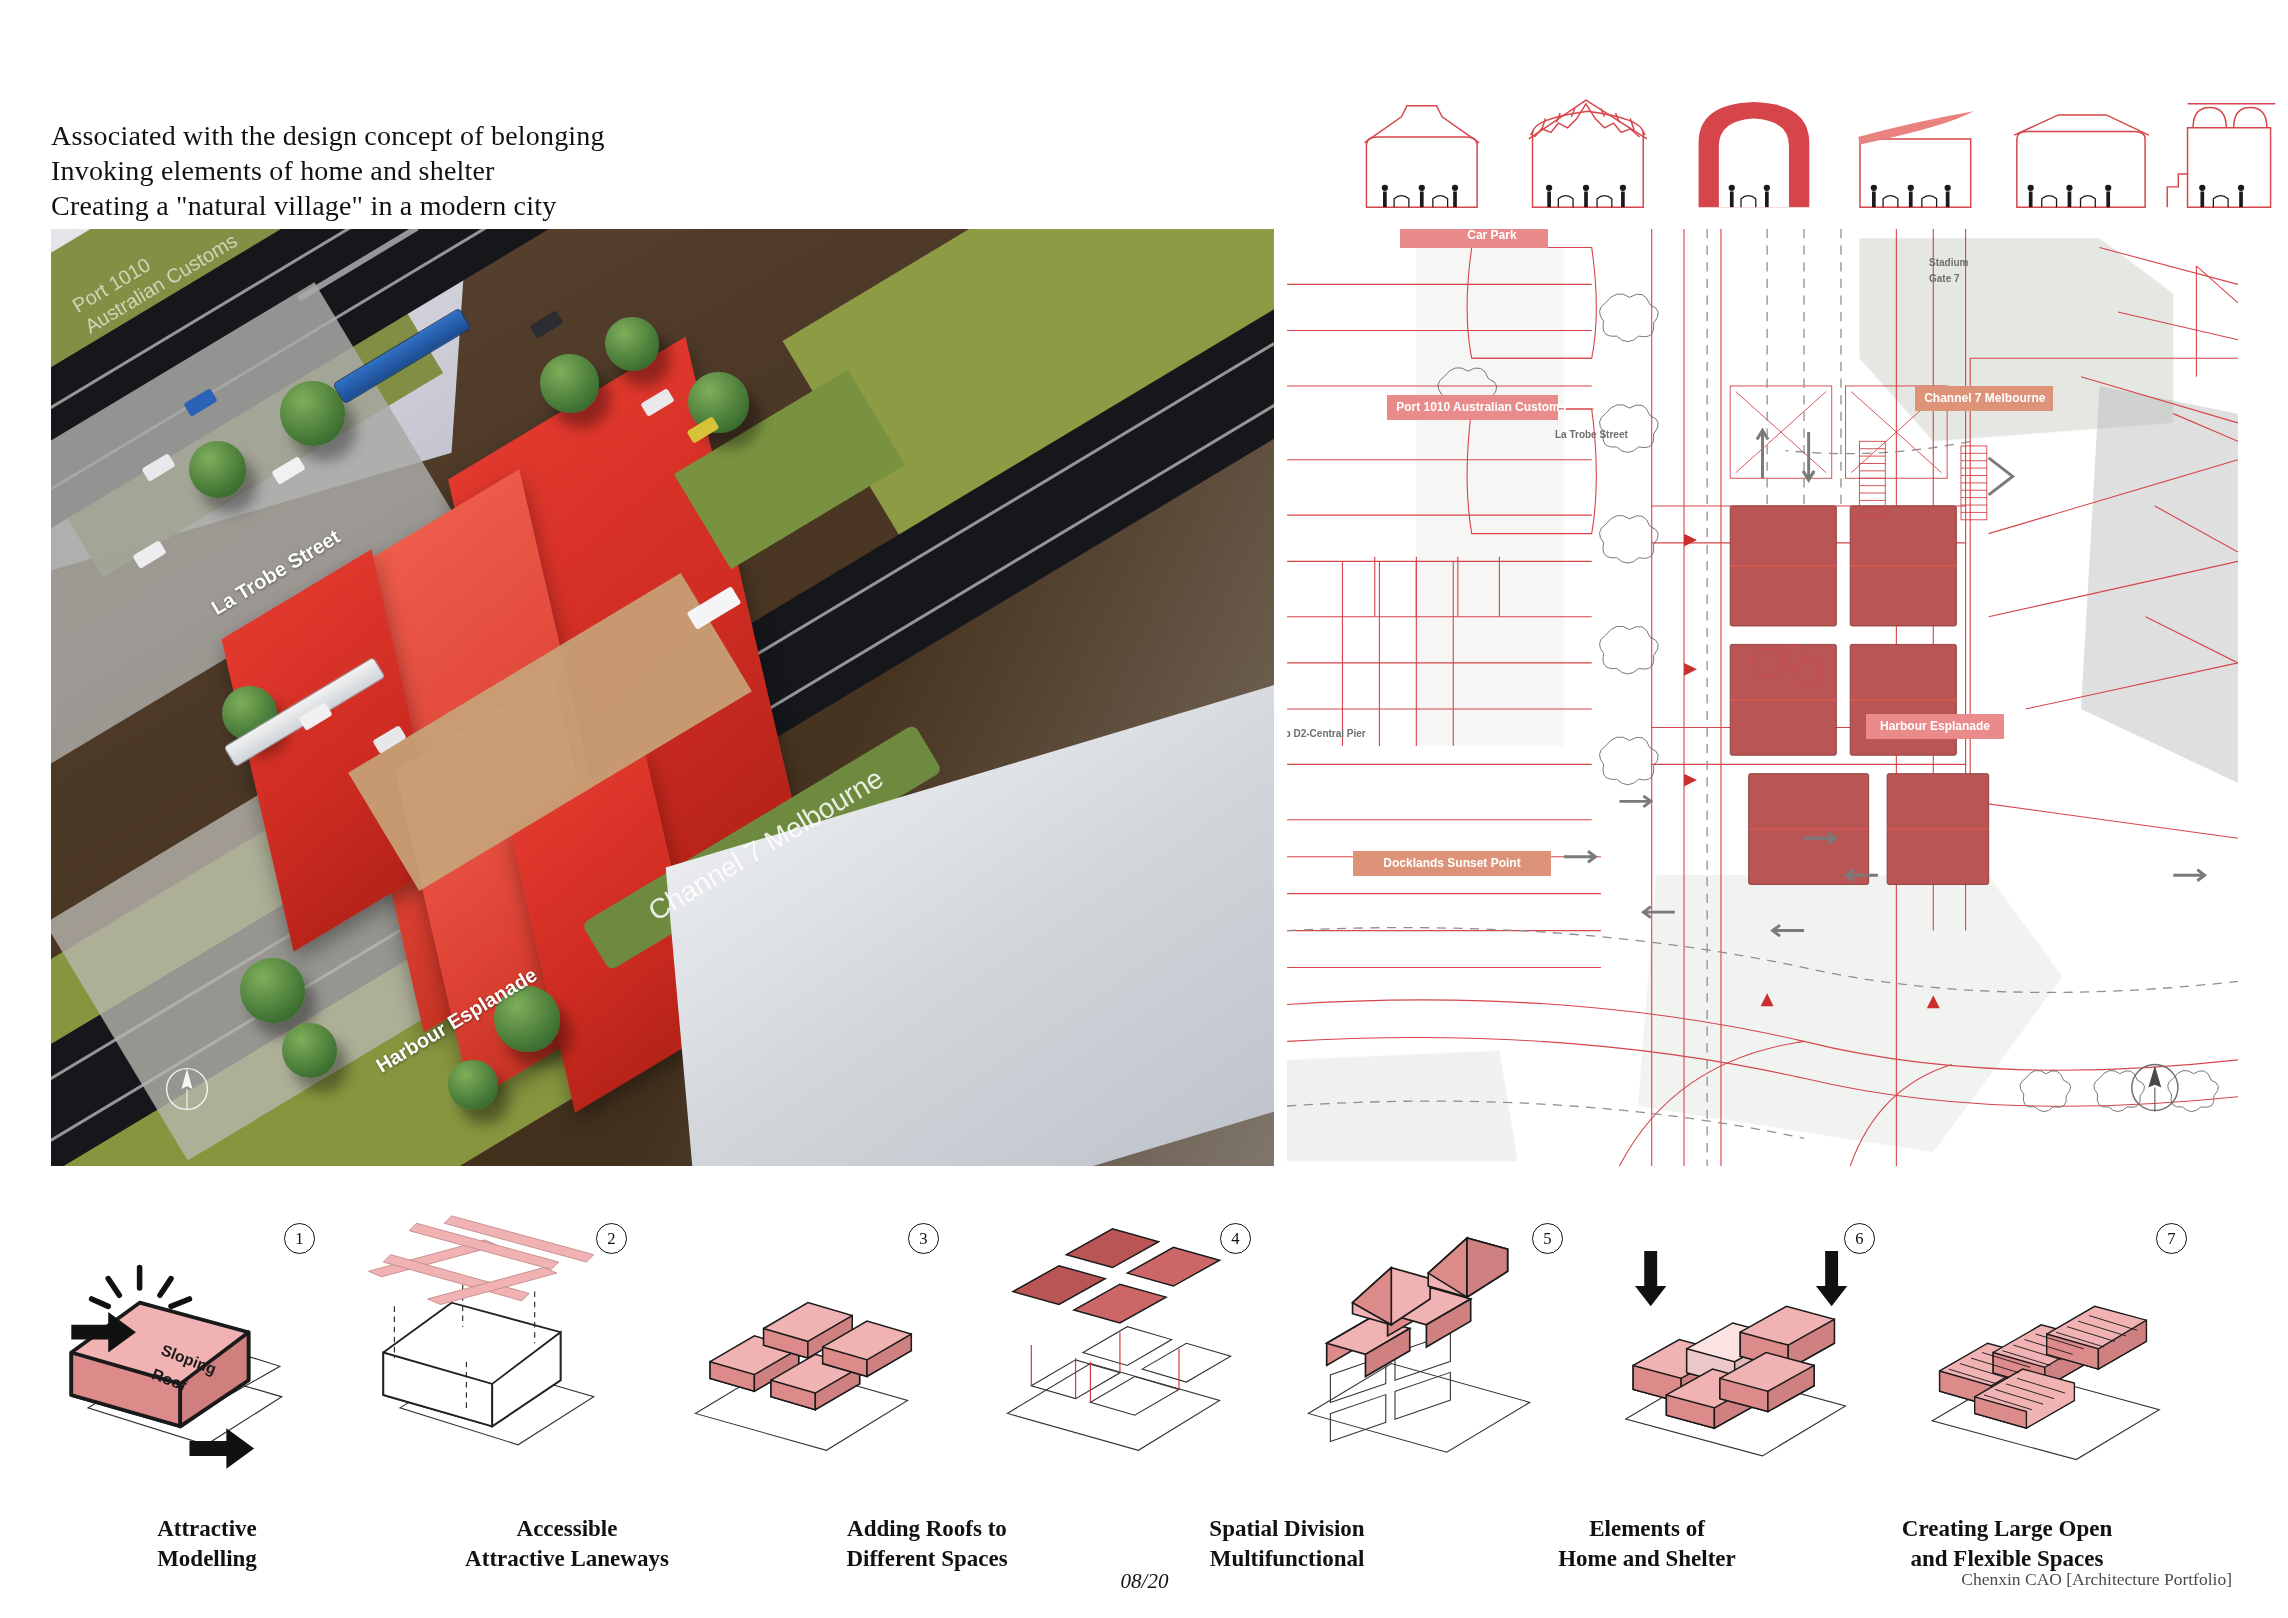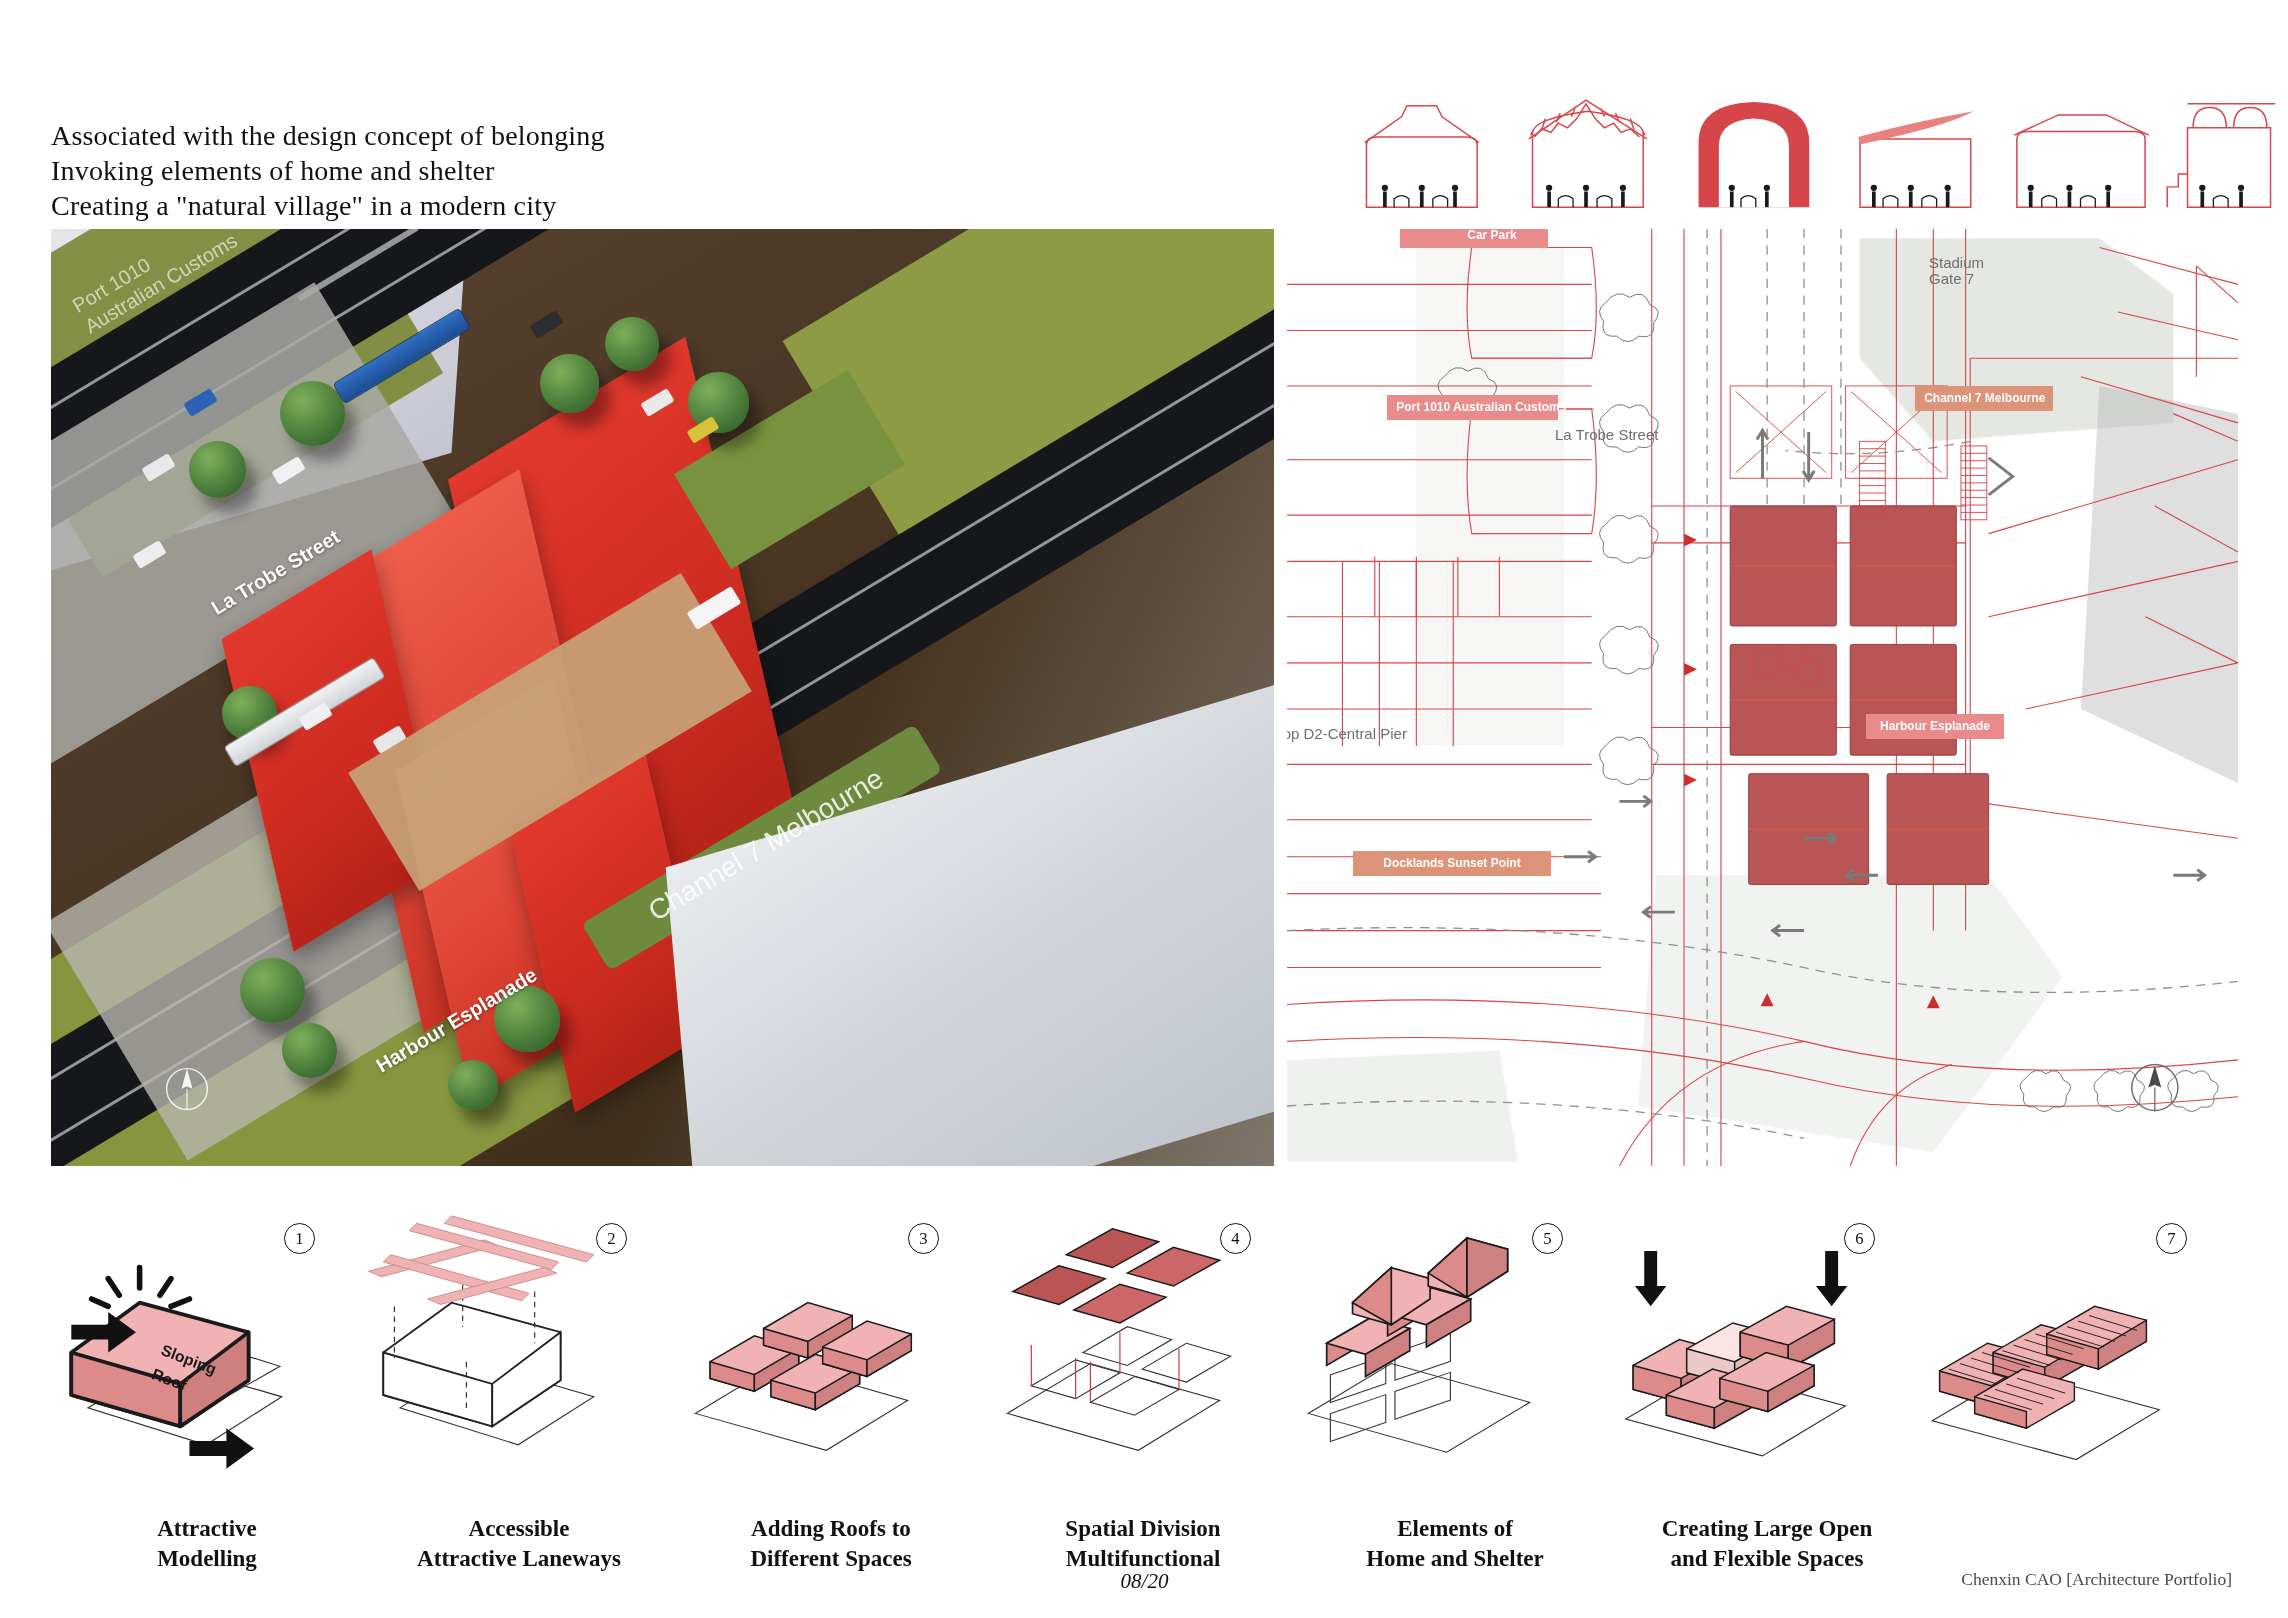--- a/index.html
+++ b/index.html
@@ -89,41 +89,42 @@
   .sp-svg { position:absolute; left:0; top:0; }
   .sp-tag {
     position:absolute; color:#fff; font-family:"Liberation Sans", sans-serif;
     font-weight:700; font-size:12px; line-height:15.7px; text-align:center;
     padding:4.6px 9.2px; white-space:nowrap;
   }
   .sp-tag.pink { background:#e98b8b; }
   .sp-tag.salmon { background:#dd9377; }
   .sp-txt {
     position:absolute; color:#6f6f6f; font-family:"Liberation Sans", sans-serif;
-    font-weight:400; font-size:15px; line-height:15.7px; white-space:pre-line;
+    font-weight:700; font-size:10px; line-height:15.7px; white-space:pre-line;
   }
 
   
   .elev-strip { position:absolute; left:1357px; top:78px; width:923px; height:143px; }
 
   
   .diagrams {
     position:absolute; left:51px; top:1214px; width:2187px; height:305px;
     display:flex; align-items:flex-start;
   }
   .diagram { position:relative; width:312px; height:305px; }
   .numcircle {
     position:absolute; right:48px; top:9.2px; width:31px; height:31px;
     border:1.8px solid #111; border-radius:50%;
     display:flex; align-items:center; justify-content:center;
     font-family:"Liberation Serif", serif; font-size:16.6px; color:#111;
   }
   .captions {
     position:absolute; left:51px; top:1514px; width:2187px; height:65px;
     display:flex;
+    gap:48px;
   }
   .caption {
     width:312px; text-align:center;
     font-family:"Liberation Serif", serif; font-weight:700;
     font-size:23px; line-height:29.5px; color:#111; white-space:pre-line;
   }
   .pagenum {
     position:absolute; left:0; top:1569px; width:2289px; text-align:center;
     font-family:"Liberation Serif", serif; font-size:21px; color:#111;font-style:italic;
   }

